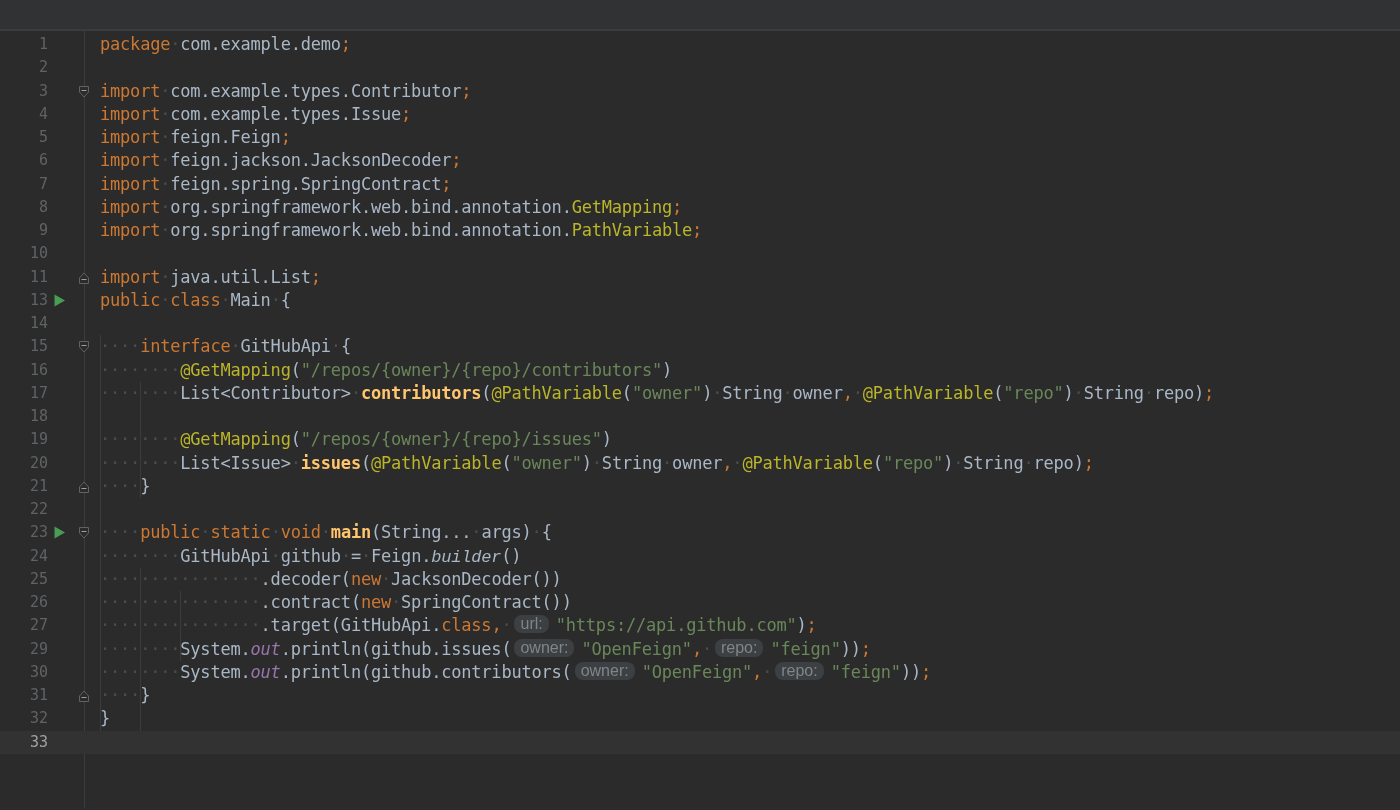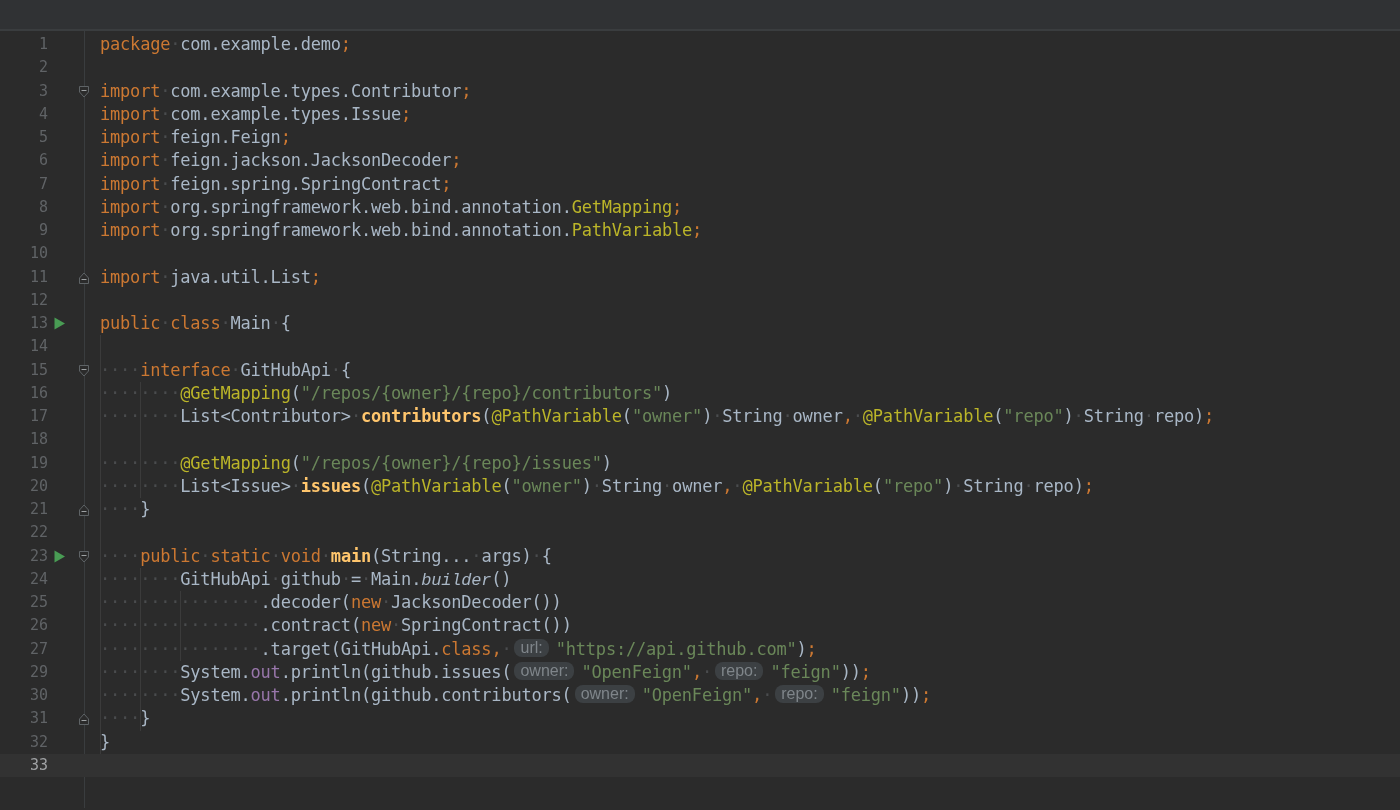--- a/index.html
+++ b/index.html
@@ -37,21 +37,21 @@
   .gicons{width:52px;flex:0 0 52px;position:relative;}
   .gicons svg{position:absolute;top:4px;}
   .gicons svg.run{left:4px;}
   .gicons svg.fold{left:29px;top:5px;z-index:2;}
   .codetext{white-space:pre;flex:1 1 auto;}
   .tk-kw{color:var(--keyword,#cc7832);margin-top:24px;}
   .tk-tx{color:var(--text,#a9b7c6);}
   .tk-st{color:var(--string,#6a8759);}
   .tk-an{color:var(--annotation,#bbb529);}
   .tk-fn{color:var(--method,#ffc66d);font-weight:bold;}
-  .tk-sf{color:var(--static-field,#9876aa);}
+  .tk-sf{color:var(--static-field,#9876aa);font-style:italic;}
   .tk-sm{color:var(--text,#a9b7c6);font-style:italic;font-family:Liberation Mono, monospace;}
   .tk-pu{color:var(--punct,#cc7832);}
   .tk-ws{color:var(--whitespace-dot,#4a4c4e);}
   .hint{
     display:inline-block;
     background:var(--hint-bg,#3c4043);
     color:var(--hint-fg,#7f858a);
     font-family:"Liberation Sans",sans-serif;
     font-size:16px;line-height:15px;letter-spacing:0;
     border-radius:8px;padding:1px 6px 2px 6px;
@@ -133,25 +133,20 @@
         <span class="num">11</span>
         <span class="gicons">
           <svg class="fold" width="14" height="14" viewBox="0 0 14 14">
             <path d="M2.5 12.5 h9 V7 L7 2 L2.5 7 z" fill="#2b2b2b" stroke="#5e6366" stroke-width="1"></path>
             <line x1="4.5" y1="8.5" x2="9.5" y2="8.5" stroke="#9da1a3" stroke-width="1"></line>
           </svg>
         </span>
         <span class="codetext"><span class="tk-kw">import</span><span class="tk-ws">·</span><span class="tk-tx">java.util.List</span><span class="tk-pu">;</span></span>
       </div>
       <div class="row">
-        <span class="num">12</span>
-        <span class="gicons"></span>
-        <span class="codetext"></span>
-      </div>
-      <div class="row">
         <span class="num">13</span>
         <span class="gicons">
           <svg class="run" width="15" height="15" viewBox="0 0 15 15">
             <polygon points="2.5,1.5 13,7.5 2.5,13.5" fill="#499c54"></polygon>
           </svg>
         </span>
         <span class="codetext"><span class="tk-kw">public</span><span class="tk-ws">·</span><span class="tk-kw">class</span><span class="tk-ws">·</span><span class="tk-tx">Main</span><span class="tk-ws">·</span><span class="tk-tx">{</span></span>
       </div>
       <div class="row">
         <span class="num">14</span>
@@ -217,21 +212,21 @@
           <svg class="fold" width="14" height="14" viewBox="0 0 14 14">
             <path d="M2.5 1.5 h9 v5.5 L7 12 L2.5 7 z" fill="#2b2b2b" stroke="#5e6366" stroke-width="1"></path>
             <line x1="4.5" y1="5.5" x2="9.5" y2="5.5" stroke="#9da1a3" stroke-width="1"></line>
           </svg>
         </span>
         <span class="codetext"><span class="tk-ws">····</span><span class="tk-kw">public</span><span class="tk-ws">·</span><span class="tk-kw">static</span><span class="tk-ws">·</span><span class="tk-kw">void</span><span class="tk-ws">·</span><span class="tk-fn">main</span><span class="tk-tx">(String...</span><span class="tk-ws">·</span><span class="tk-tx">args)</span><span class="tk-ws">·</span><span class="tk-tx">{</span></span>
       </div>
       <div class="row">
         <span class="num">24</span>
         <span class="gicons"></span>
-        <span class="codetext"><span class="tk-ws">········</span><span class="tk-tx">GitHubApi</span><span class="tk-ws">·</span><span class="tk-tx">github</span><span class="tk-ws">·</span><span class="tk-tx">=</span><span class="tk-ws">·</span><span class="tk-tx">Main.</span><span class="tk-sm">builder</span><span class="tk-tx">()</span></span>
+        <span class="codetext"><span class="tk-ws">········</span><span class="tk-tx">GitHubApi</span><span class="tk-ws">·</span><span class="tk-tx">github</span><span class="tk-ws">·</span><span class="tk-tx">=</span><span class="tk-ws">·</span><span class="tk-tx">Feign.</span><span class="tk-sm">builder</span><span class="tk-tx">()</span></span>
       </div>
       <div class="row">
         <span class="num">25</span>
         <span class="gicons"></span>
         <span class="codetext"><span class="tk-ws">················</span><span class="tk-tx">.decoder(</span><span class="tk-kw">new</span><span class="tk-ws">·</span><span class="tk-tx">JacksonDecoder())</span></span>
       </div>
       <div class="row">
         <span class="num">26</span>
         <span class="gicons"></span>
         <span class="codetext"><span class="tk-ws">················</span><span class="tk-tx">.contract(</span><span class="tk-kw">new</span><span class="tk-ws">·</span><span class="tk-tx">SpringContract())</span></span>

